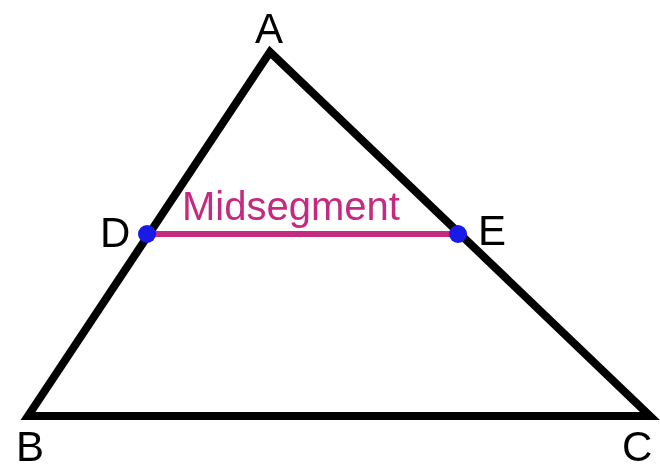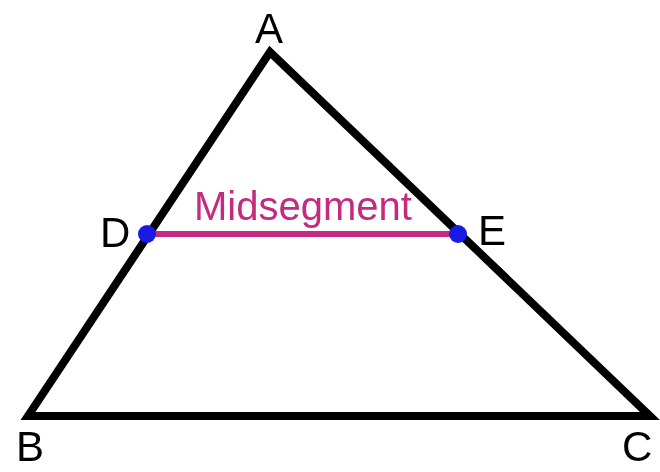--- a/index.html
+++ b/index.html
@@ -41,21 +41,21 @@
     font-size: 40px;
     line-height: 40px;
     white-space: nowrap;
     user-select: none;
   }
   #label-A { left: 255px; top: 8px; }
   #label-B { left: 16px; top: 426px; }
   #label-C { left: 622px; top: 426px; }
   #label-D { left: 100px; top: 212px; }
   #label-E { left: 478px; top: 210px; }
-  #label-midsegment { left: 194px; top: 186px; text-align: center; }
+  #label-midsegment { left: 182px; top: 186px; text-align: center; }
 </style>
 </head>
 <body>
 
 <div id="diagram-root" style="background: rgb(255, 255, 255);">
 
   <svg id="geometry-svg" viewBox="0 0 660 472">
     <g>
       <polygon id="triangle-shape" fill="none" stroke="#000000" stroke-width="8" stroke-linejoin="miter" stroke-linecap="butt" points="270,52 28,416 650,416"></polygon>
     </g>

